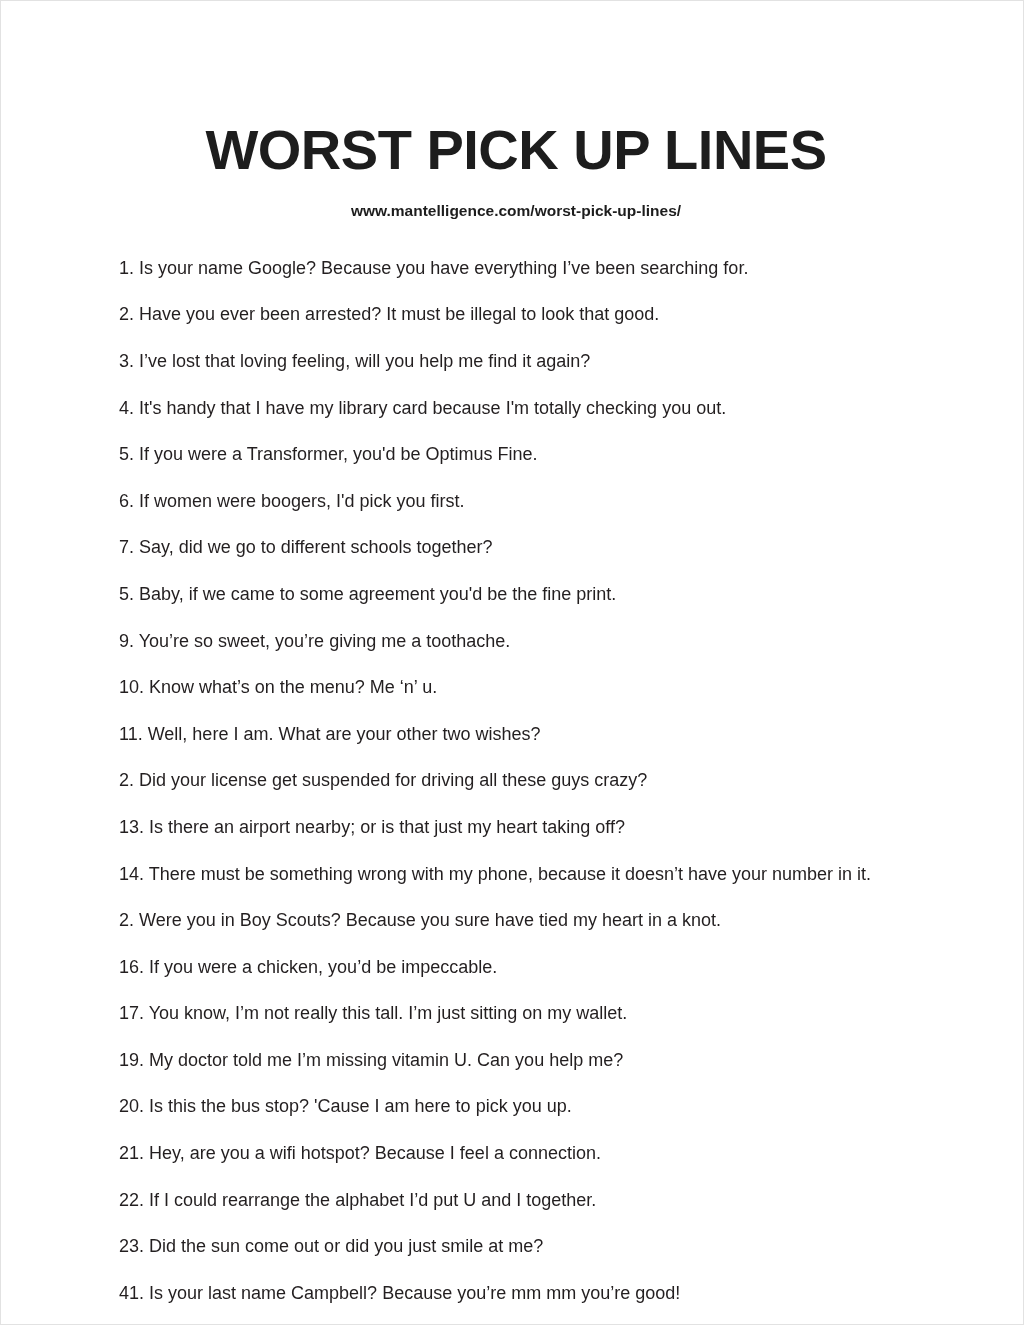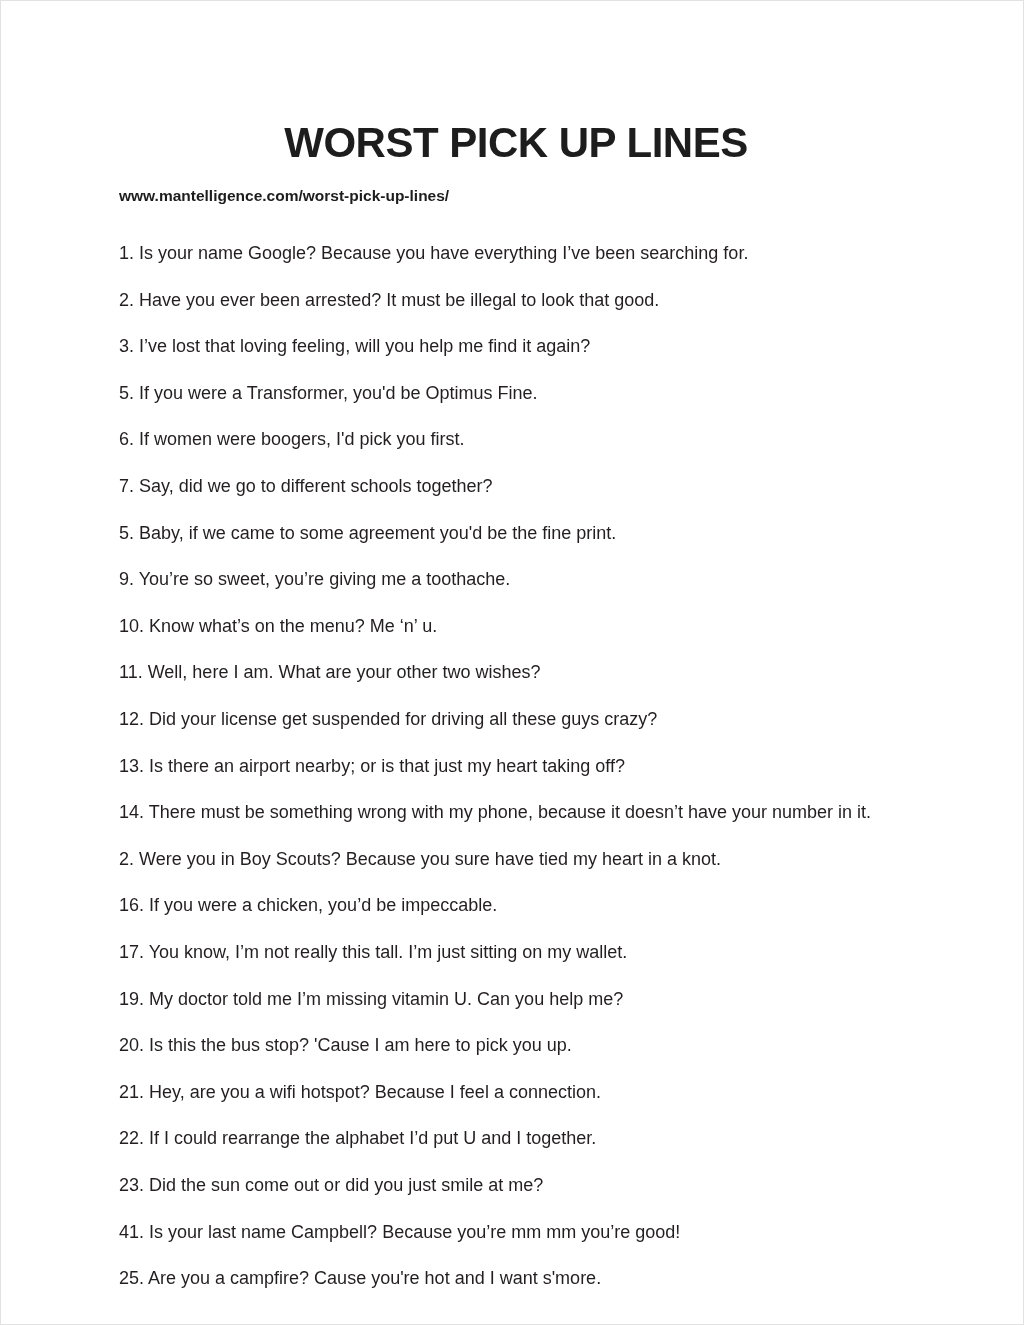--- a/index.html
+++ b/index.html
@@ -16,32 +16,32 @@
     background: #ffffff;
     box-sizing: border-box;
     position: relative;
     overflow: hidden;
     border: 1px solid #e2e2e2;
   }
   .sheet {
     padding: 120px 110px 0 118px;
   }
   .doc-title {
-    font-size: 42px;
+    font-size: 56px;
     font-weight: bold;
     text-align: center;
     color: #1d1d1d;
     letter-spacing: -0.5px;
     line-height: 1.05;
     margin: 0 0 22px 0;
   }
   .doc-url {
     font-size: 15.5px;
     font-weight: bold;
-    text-align: left;
+    text-align: center;
     color: #1d1d1d;
     margin: 0 0 36px 0;
   }
   ol.lines {
     list-style: none;
     margin: 0;
     padding: 0;
   }
   ol.lines li {
     font-size: 18px;
@@ -55,28 +55,29 @@
 <body>
 
 <div class="page">
   <div class="sheet">
     <h1 class="doc-title">WORST PICK UP LINES</h1>
     <div class="doc-url">www.mantelligence.com/worst-pick-up-lines/</div>
     <ol class="lines">
       <li>1. Is your name Google? Because you have everything I’ve been searching for.</li>
       <li>2. Have you ever been arrested? It must be illegal to look that good.</li>
       <li>3. I’ve lost that loving feeling, will you help me find it again?</li>
+      <li>4. It's handy that I have my library card because I'm totally checking you out.</li>
       <li>5. If you were a Transformer, you'd be Optimus Fine.</li>
       <li>6. If women were boogers, I'd pick you first.</li>
       <li>7. Say, did we go to different schools together?</li>
       <li>5. Baby, if we came to some agreement you'd be the fine print.</li>
       <li>9.  You’re so sweet, you’re giving me a toothache.</li>
       <li>10. Know what’s on the menu? Me ‘n’ u.</li>
       <li>11.  Well, here I am. What are your other two wishes?</li>
-      <li>12. Did your license get suspended for driving all these guys crazy?</li>
+      <li>2. Did your license get suspended for driving all these guys crazy?</li>
       <li>13. Is there an airport nearby; or is that just my heart taking off?</li>
       <li>14. There must be something wrong with my phone, because it doesn’t have your number in it.</li>
       <li>2.  Were you in Boy Scouts? Because you sure have tied my heart in a knot.</li>
       <li>16.  If you were a chicken, you’d be impeccable.</li>
       <li>17. You know, I’m not really this tall. I’m just sitting on my wallet.</li>
       <li>19. My doctor told me I’m missing vitamin U. Can you help me?</li>
       <li>20. Is this the bus stop? 'Cause I am here to pick you up.</li>
       <li>21. Hey, are you a wifi hotspot? Because I feel a connection.</li>
       <li>22.  If I could rearrange the alphabet I’d put U and I together.</li>
       <li>23. Did the sun come out or did you just smile at me?</li>

